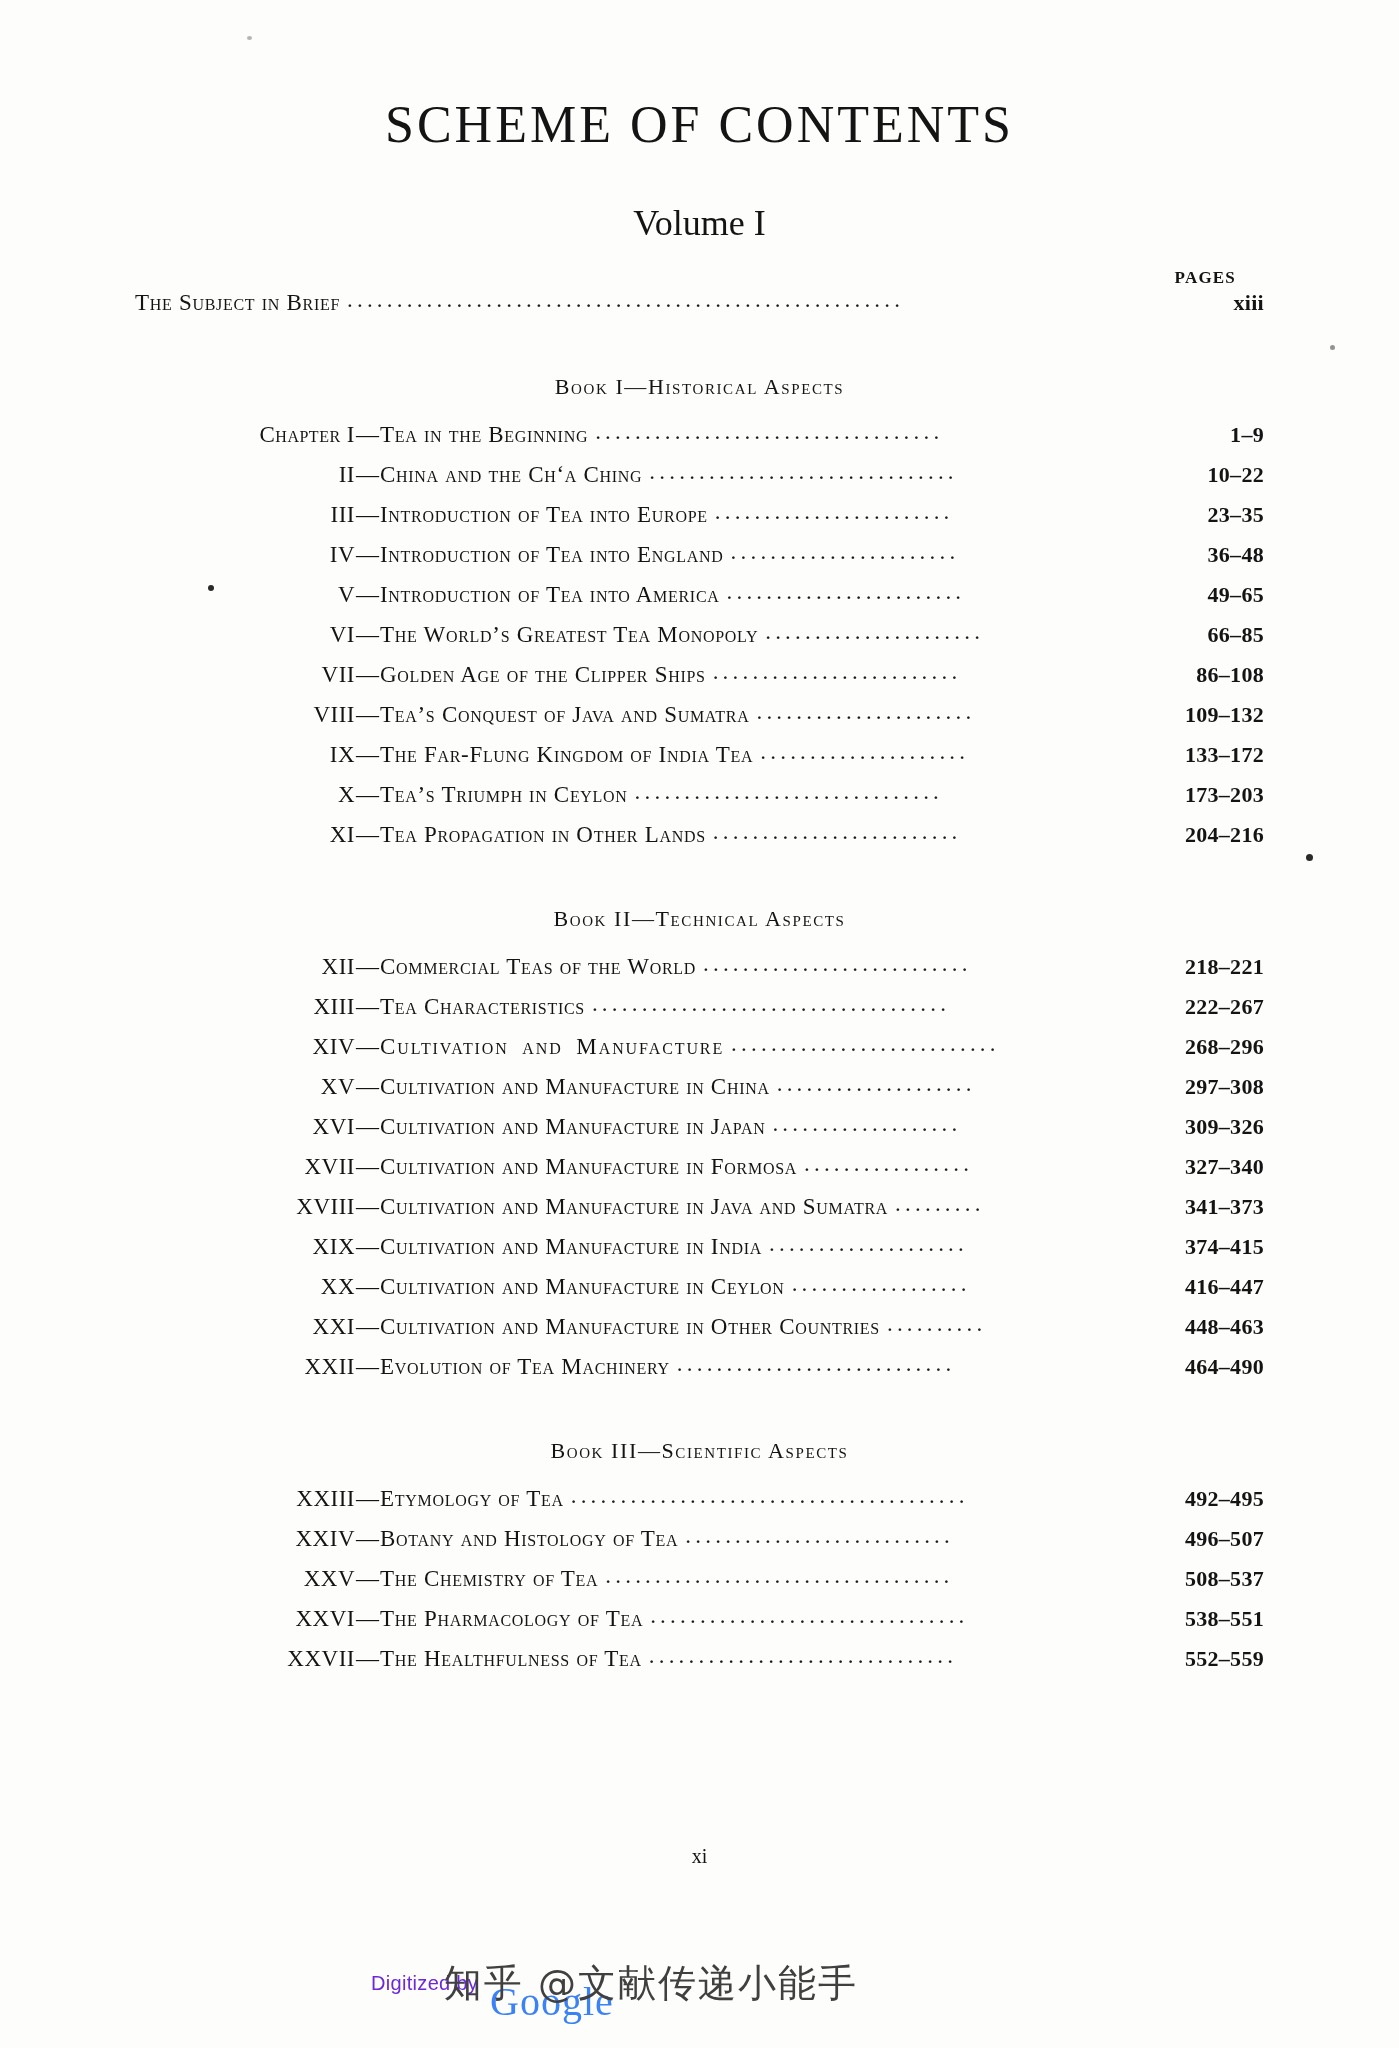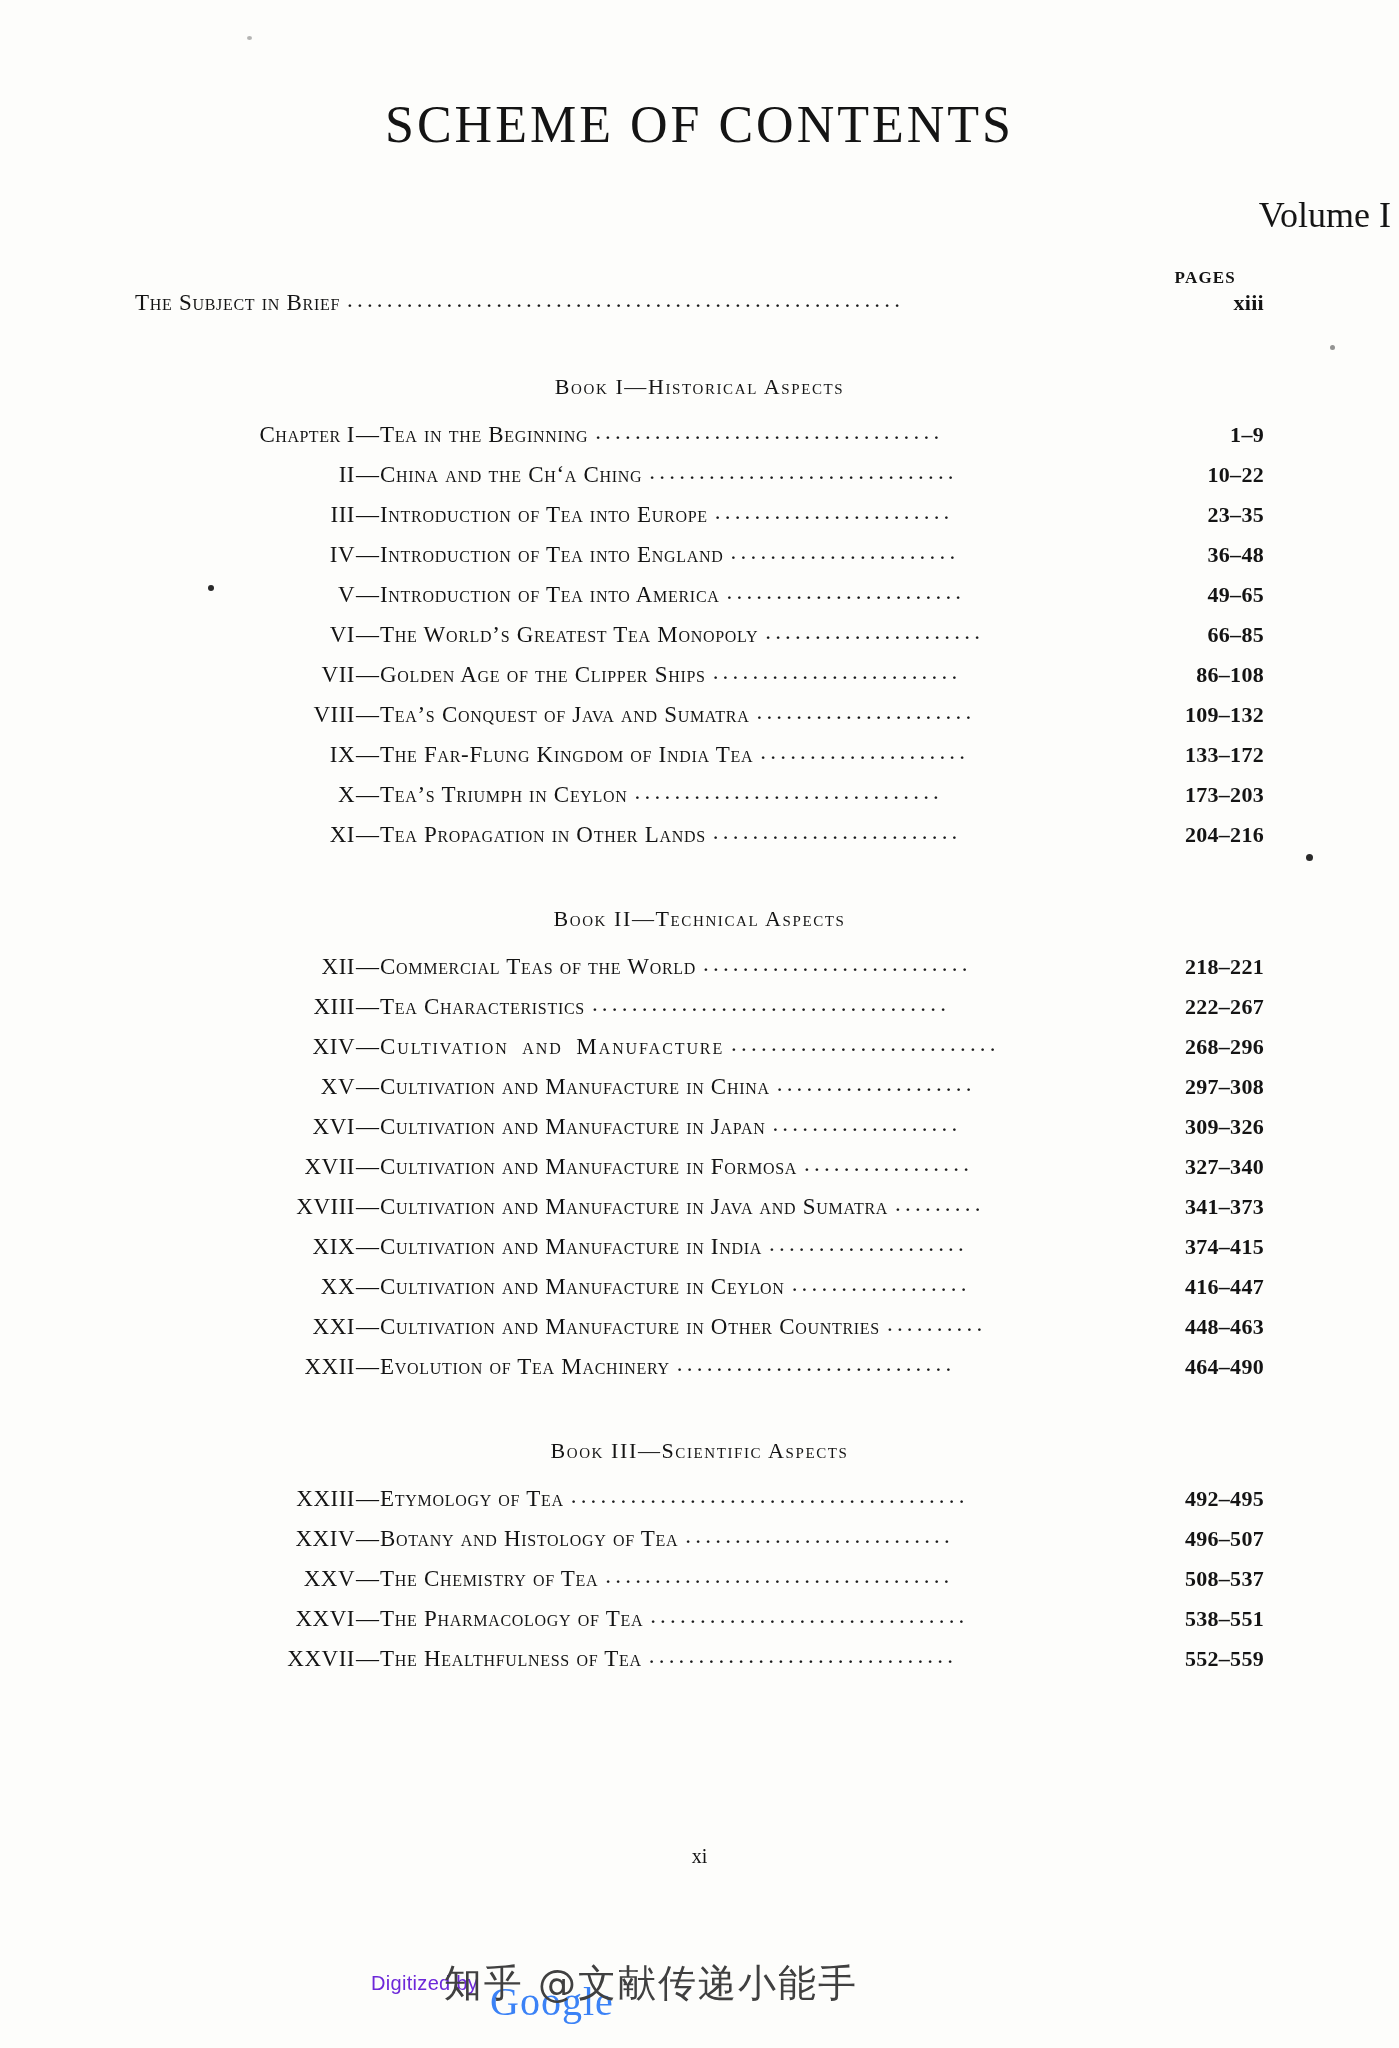--- a/index.html
+++ b/index.html
@@ -22,24 +22,24 @@
   .title {
     text-align: center;
     font-size: 52px;
     letter-spacing: 3px;
     font-weight: 400;
     margin: 0;
     padding-top: 99px;
     line-height: 1;
   }
   .volume {
-    text-align: right;
+    text-align: center;
     font-size: 36px;
     font-weight: 400;
-    margin: 8px;
+    margin: 16px;
     padding-top: 38px;
     line-height: 1;
   }
 
   
   .content {
     position: absolute;
     left: 135px;
     right: 135px;
     top: 268px;

